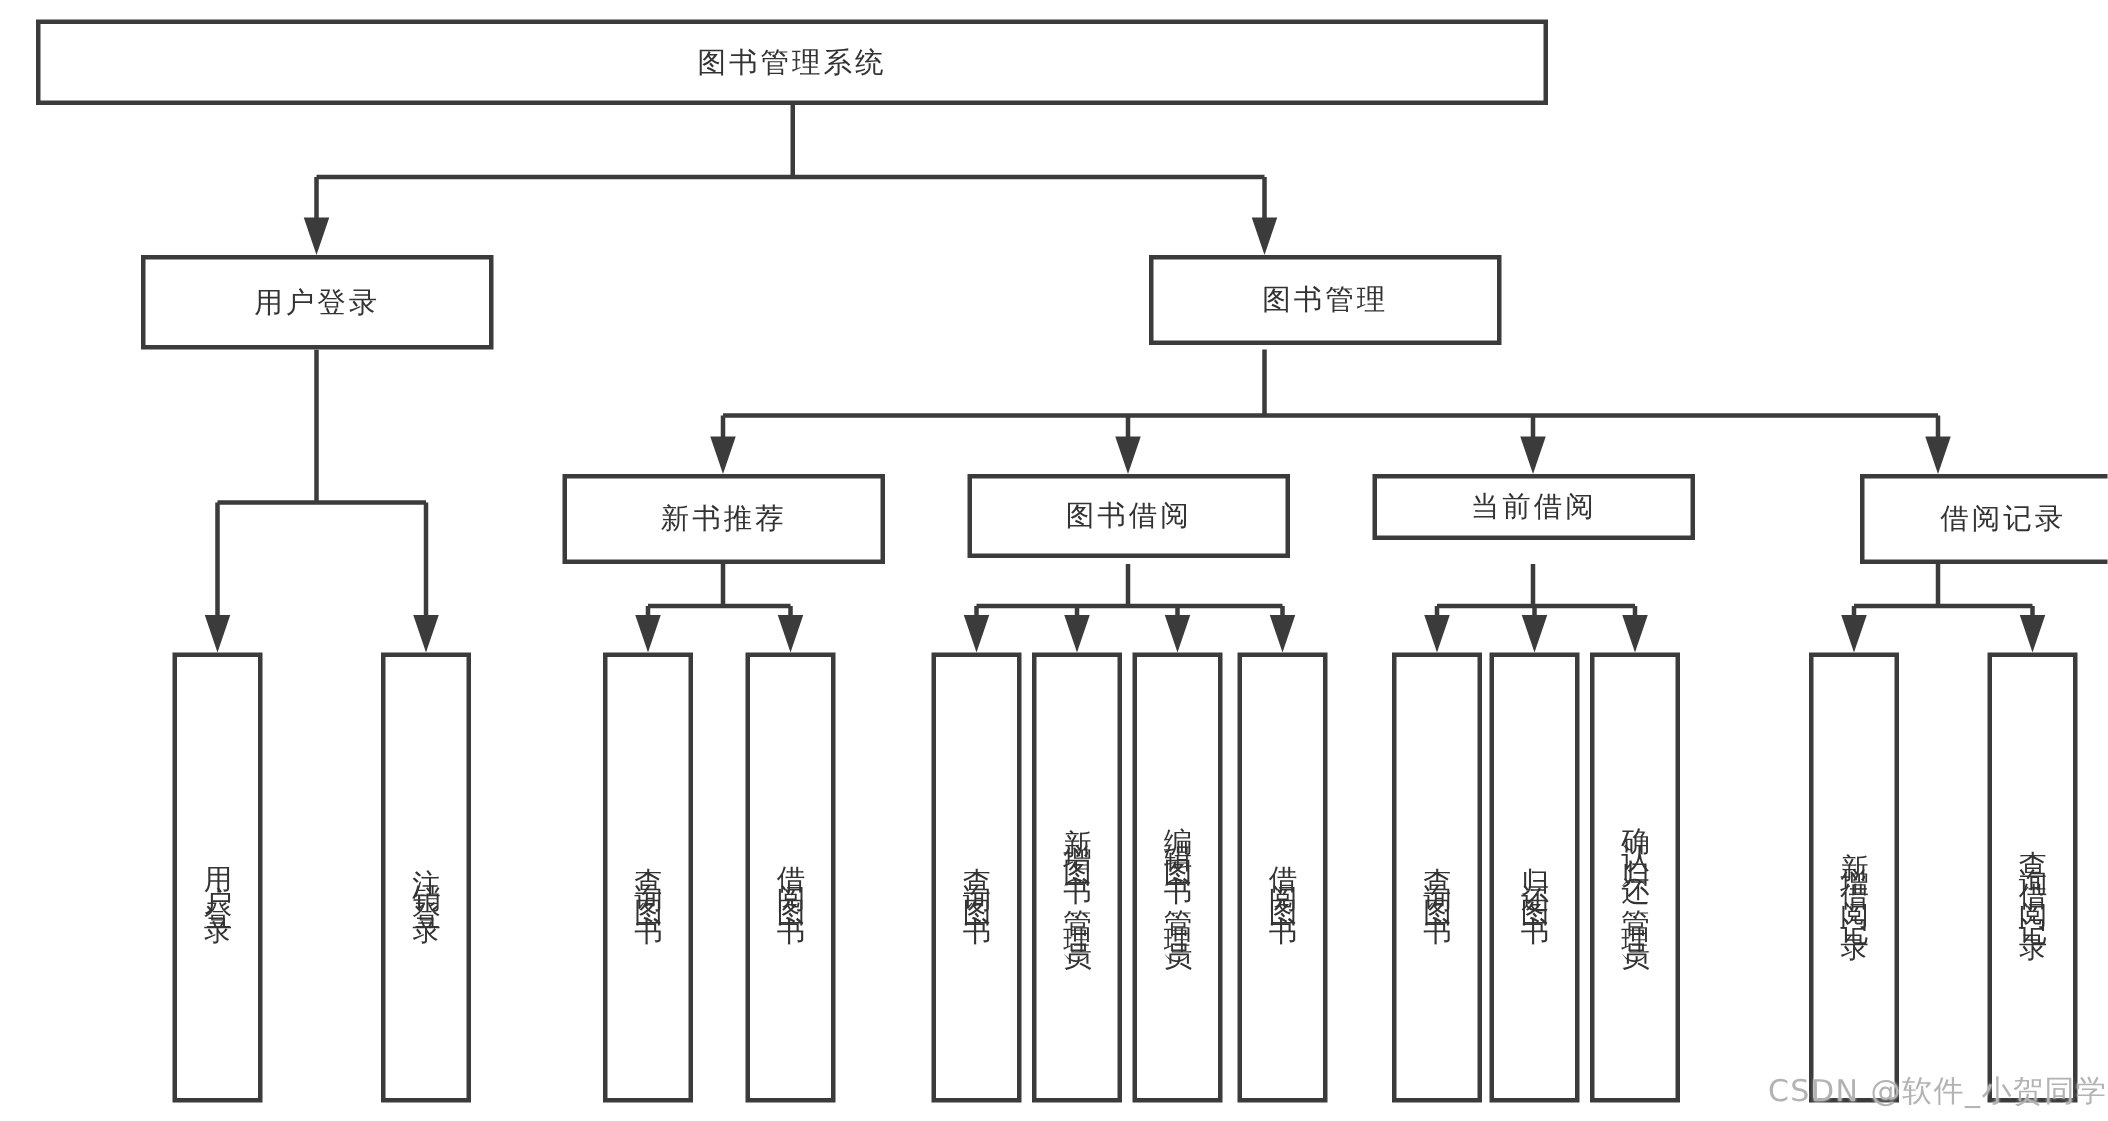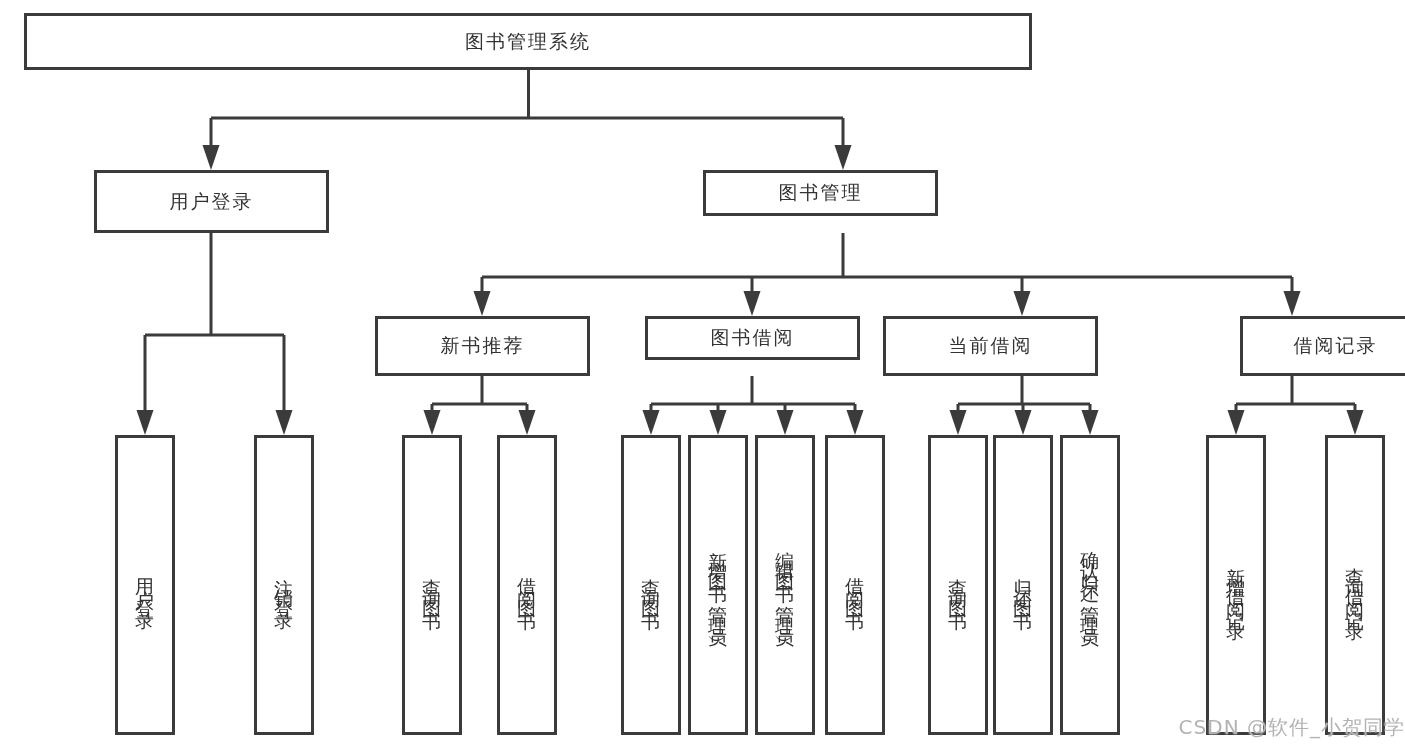--- a/index.html
+++ b/index.html
@@ -86,31 +86,31 @@
     </g>
   </svg>
 
   <div class="node" style="left:12px; top:13px; width:1008px; height:57px">
     <span class="hlabel">图书管理系统</span>
   </div>
 
   <div class="node" style="left:82px; top:170px; width:235px; height:63px">
     <span class="hlabel">用户登录</span>
   </div>
-  <div class="node" style="left:691px; top:170px; width:235px; height:46px">
+  <div class="node" style="left:754px; top:170px; width:235px; height:60px">
     <span class="hlabel">图书管理</span>
   </div>
 
   <div class="node" style="left:363px; top:316px; width:215px; height:60px">
     <span class="hlabel">新书推荐</span>
   </div>
-  <div class="node" style="left:633px; top:316px; width:215px; height:44px">
+  <div class="node" style="left:633px; top:316px; width:215px; height:56px">
     <span class="hlabel">图书借阅</span>
   </div>
-  <div class="node" style="left:871px; top:316px; width:215px; height:60px">
+  <div class="node" style="left:903px; top:316px; width:215px; height:44px">
     <span class="hlabel">当前借阅</span>
   </div>
   <div class="node" style="left:1228px; top:316px; width:191px; height:60px">
     <span class="hlabel">借阅记录</span>
   </div>
 
   <div class="node" style="left:103px; top:435px; width:60px; height:300px">
     <span class="vlabel">用户登录</span>
   </div>
   <div class="node" style="left:242px; top:435px; width:60px; height:300px">

